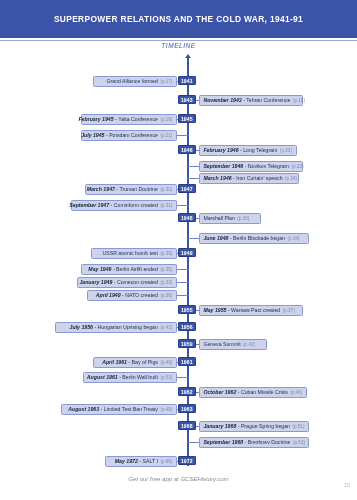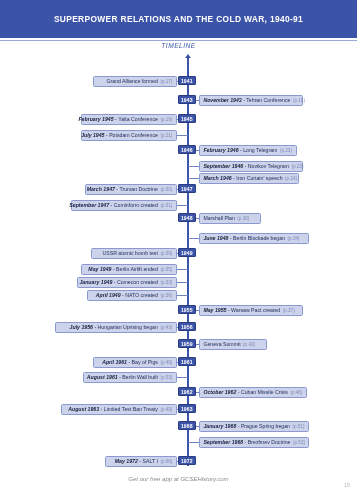--- a/index.html
+++ b/index.html
@@ -139,21 +139,21 @@
     color: #b4b4b4;
     font-size: 5.4px;
   }
 </style>
 </head>
 <body>
 
 <div id="page">
 
   <div id="header-bar">
-    <div id="header-title">SUPERPOWER RELATIONS AND THE COLD WAR, 1940-91</div>
+    <div id="header-title">SUPERPOWER RELATIONS AND THE COLD WAR, 1941-91</div>
   </div>
   <div id="header-rule"></div>
 
   <div id="timeline-label">TIMELINE</div>
   <div id="axis-arrowhead"></div>
   <div id="axis-line"></div>
 
   <div id="years-layer">
       <div class="year-badge" style="top: 76px; left: 177.9px;">1941</div>
       <div class="year-badge" style="top: 95px; left: 177.9px;">1943</div>

